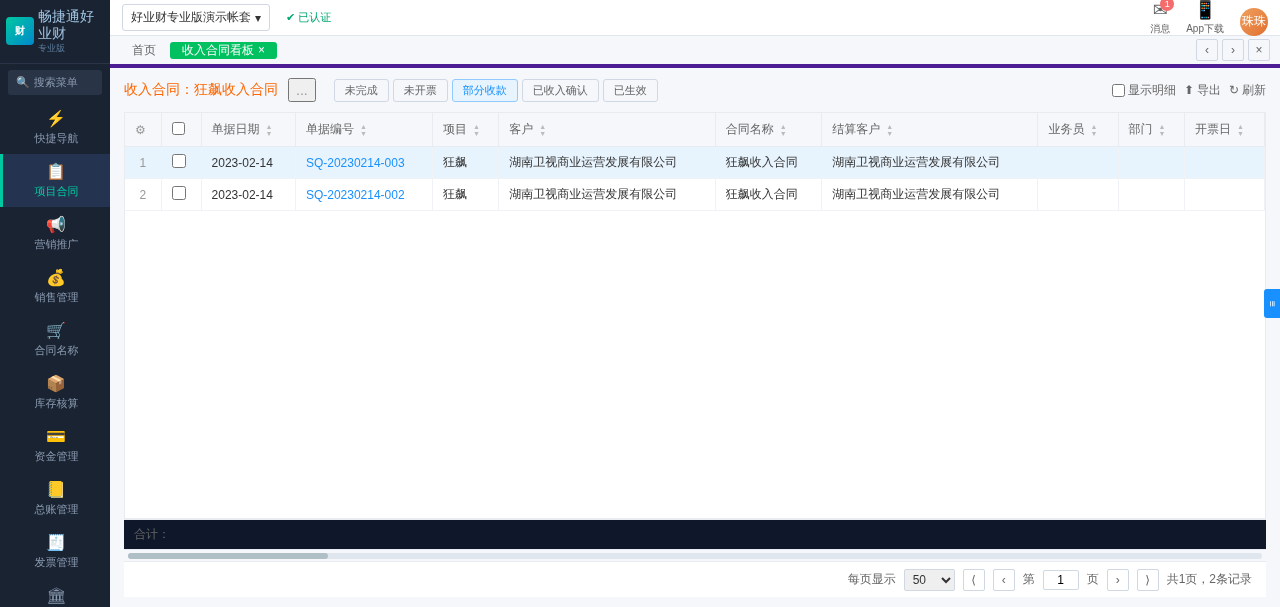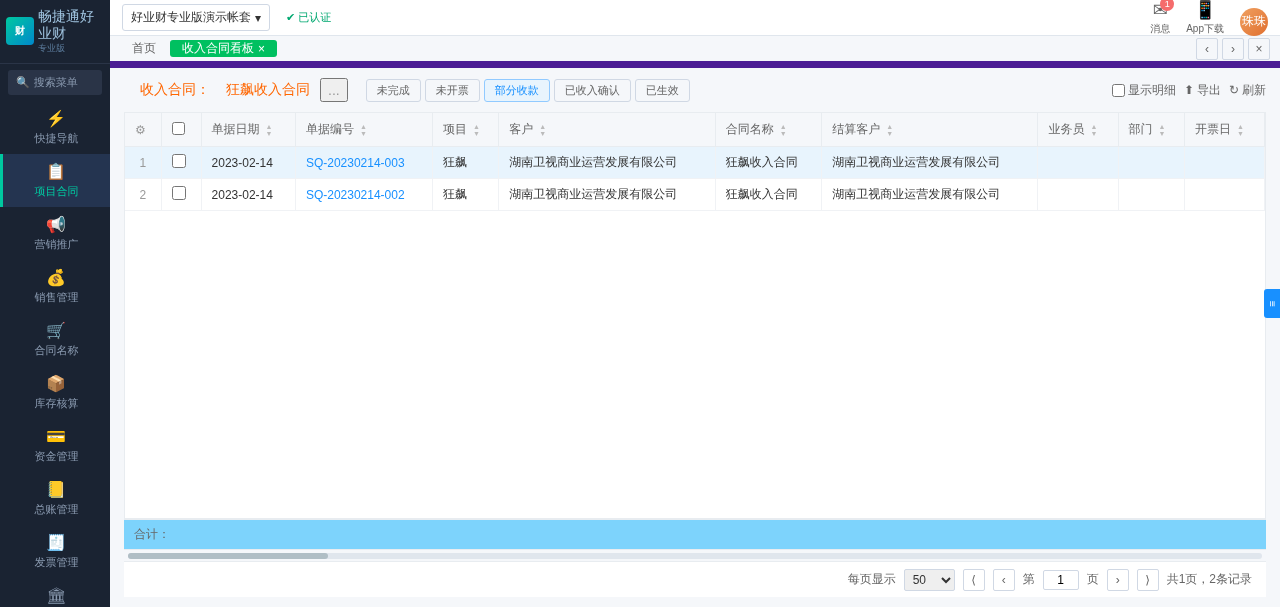--- a/index.html
+++ b/index.html
@@ -24,33 +24,33 @@
     .topbar { height: 36px; background: #fff; border-bottom: 1px solid #e0e6ed; display: flex; align-items: center; padding: 0 12px; gap: 8px; flex-shrink: 0; }
     .topbar-company { display: flex; align-items: center; gap: 4px; font-size: 12px; color: #333; padding: 4px 8px; border: 1px solid #d0d8e4; border-radius: 3px; cursor: pointer; }
     .topbar-certified { display: flex; align-items: center; gap: 3px; color: #00a870; font-size: 11px; margin-left: 8px; }
     .topbar-right { margin-left: auto; display: flex; align-items: center; gap: 16px; }
     .topbar-btn { display: flex; flex-direction: column; align-items: center; cursor: pointer; color: #666; font-size: 10px; gap: 1px; position: relative; }
     .topbar-btn .icon { font-size: 18px; }
     .badge { position: absolute; top: -2px; right: -4px; background: #f56c6c; color: white; border-radius: 50%; width: 14px; height: 14px; font-size: 9px; display: flex; align-items: center; justify-content: center; }
     .avatar { width: 28px; height: 28px; border-radius: 50%; background: linear-gradient(135deg, #f0a060, #e07030); display: flex; align-items: center; justify-content: center; color: white; font-size: 12px; cursor: pointer; margin-top: 8px; }
 
     
-    .tabbar { height: 32px; background: #f5f7fa; border-bottom: 7px solid #4c1d95; display: flex; align-items: center; padding: 0 10px; gap: 2px; flex-shrink: 0; }
+    .tabbar { height: 32px; background: #f5f7fa; border-bottom: 4px solid #4c1d95; display: flex; align-items: center; padding: 0 10px; gap: 2px; flex-shrink: 0; }
     .tab-item { padding: 5px 12px; font-size: 12px; color: #666; cursor: pointer; border-radius: 2px 2px 0 0; white-space: nowrap; }
     .tab-close-btn { background: #00c060; color: white; padding: 0 12px; border-radius: 3px; font-size: 12px; cursor: pointer; display: flex; align-items: center; gap: 4px; }
     .tab-nav { margin-left: auto; display: flex; align-items: center; gap: 4px; }
     .tab-nav-btn { background: none; border: 1px solid #d0d8e4; border-radius: 2px; width: 22px; height: 22px; cursor: pointer; display: flex; align-items: center; justify-content: center; color: #666; font-size: 12px; }
 
     
     .content { flex: 1; padding: 10px 14px; background: #f5f7fa; overflow: auto; display: flex; flex-direction: column; }
 
     
     .contract-header { display: flex; align-items: center; gap: 10px; margin-bottom: 10px; }
     .contract-title { font-size: 14px; color: #333; font-weight: 500; }
-    .contract-title span { color: #ff6600; margin-left: 16px; }
+    .contract-title span { color: #ff6600; }
     .more-btn { color: #999; cursor: pointer; padding: 2px 6px; font-size: 14px; }
     .status-buttons { display: flex; gap: 4px; margin-left: 8px; }
     .status-btn { padding: 3px 10px; border-radius: 3px; font-size: 11px; cursor: pointer; border: 1px solid #d0d8e4; background: #f5f7fa; color: #666; }
     .status-btn.orange { background: #fff3e0; color: #ff9800; border-color: #ffcc80; }
     .status-btn.active { background: #e8f4fd; color: #1890ff; border-color: #91caff; }
     .header-actions { margin-left: auto; display: flex; align-items: center; gap: 8px; }
     .action-btn { display: flex; align-items: center; gap: 3px; font-size: 12px; color: #666; cursor: pointer; }
 
     
     .sub-tabs { display: flex; border-bottom: 1px solid #e0e6ed; background: #fff; padding: 0 0; margin-bottom: 0; }
@@ -62,21 +62,21 @@
     table { width: 100%; border-collapse: collapse; font-size: 12px; }
     thead th { background: #f5f7fa; padding: 8px 10px; text-align: left; color: #666; border-bottom: 1px solid #e8ecf0; border-right: 1px solid #e8ecf0; white-space: nowrap; font-weight: normal; position: sticky; top: 0; z-index: 1; }
     thead th:first-child { width: 36px; }
     tbody td { padding: 7px 10px; border-bottom: 1px solid #f0f2f5; border-right: 1px solid #f0f2f5; color: #333; white-space: nowrap; }
     tbody tr.selected { background: #e8f4fd; }
     .row-num { color: #999; text-align: center; }
     .checkbox { width: 14px; height: 14px; cursor: pointer; }
     .link { color: #1890ff; cursor: pointer; text-decoration: none; }
 
     
-    .table-footer { background: #7dd3fc; padding: 6px 10px; border-top: 1px solid #e8ecf0; font-size: 12px; color: #666; display: flex; align-items: center; gap: 4px; flex-shrink: 0; }
+    .table-footer { background: #0f172a; padding: 6px 10px; border-top: 1px solid #e8ecf0; font-size: 12px; color: #666; display: flex; align-items: center; gap: 4px; flex-shrink: 0; }
     .scrollbar-area { background: #f5f7fa; height: 12px; display: flex; align-items: center; padding: 0 4px; border-top: 1px solid #e8ecf0; flex-shrink: 0; }
     .scrollbar-track { flex: 1; height: 6px; background: #e0e6ed; border-radius: 3px; }
     .scrollbar-thumb { width: 200px; height: 6px; background: #b0bec5; border-radius: 3px; }
     .pagination { height: 36px; background: #fff; border-top: 1px solid #e8ecf0; display: flex; align-items: center; justify-content: flex-end; padding: 0 14px; gap: 8px; font-size: 12px; color: #666; flex-shrink: 0; }
     .page-size-select { border: 1px solid #d0d8e4; border-radius: 2px; padding: 2px 4px; font-size: 12px; color: #333; }
     .page-nav-btn { border: 1px solid #d0d8e4; background: #fff; border-radius: 2px; width: 22px; height: 22px; cursor: pointer; display: flex; align-items: center; justify-content: center; color: #666; font-size: 12px; }
     .page-input { border: 1px solid #d0d8e4; border-radius: 2px; width: 36px; text-align: center; padding: 2px 4px; font-size: 12px; }
 
     .col-sort { display: inline-flex; flex-direction: column; margin-left: 2px; cursor: pointer; gap: 0; line-height: 1; }
     .col-sort span { font-size: 7px; color: #bbb; line-height: 1; }

